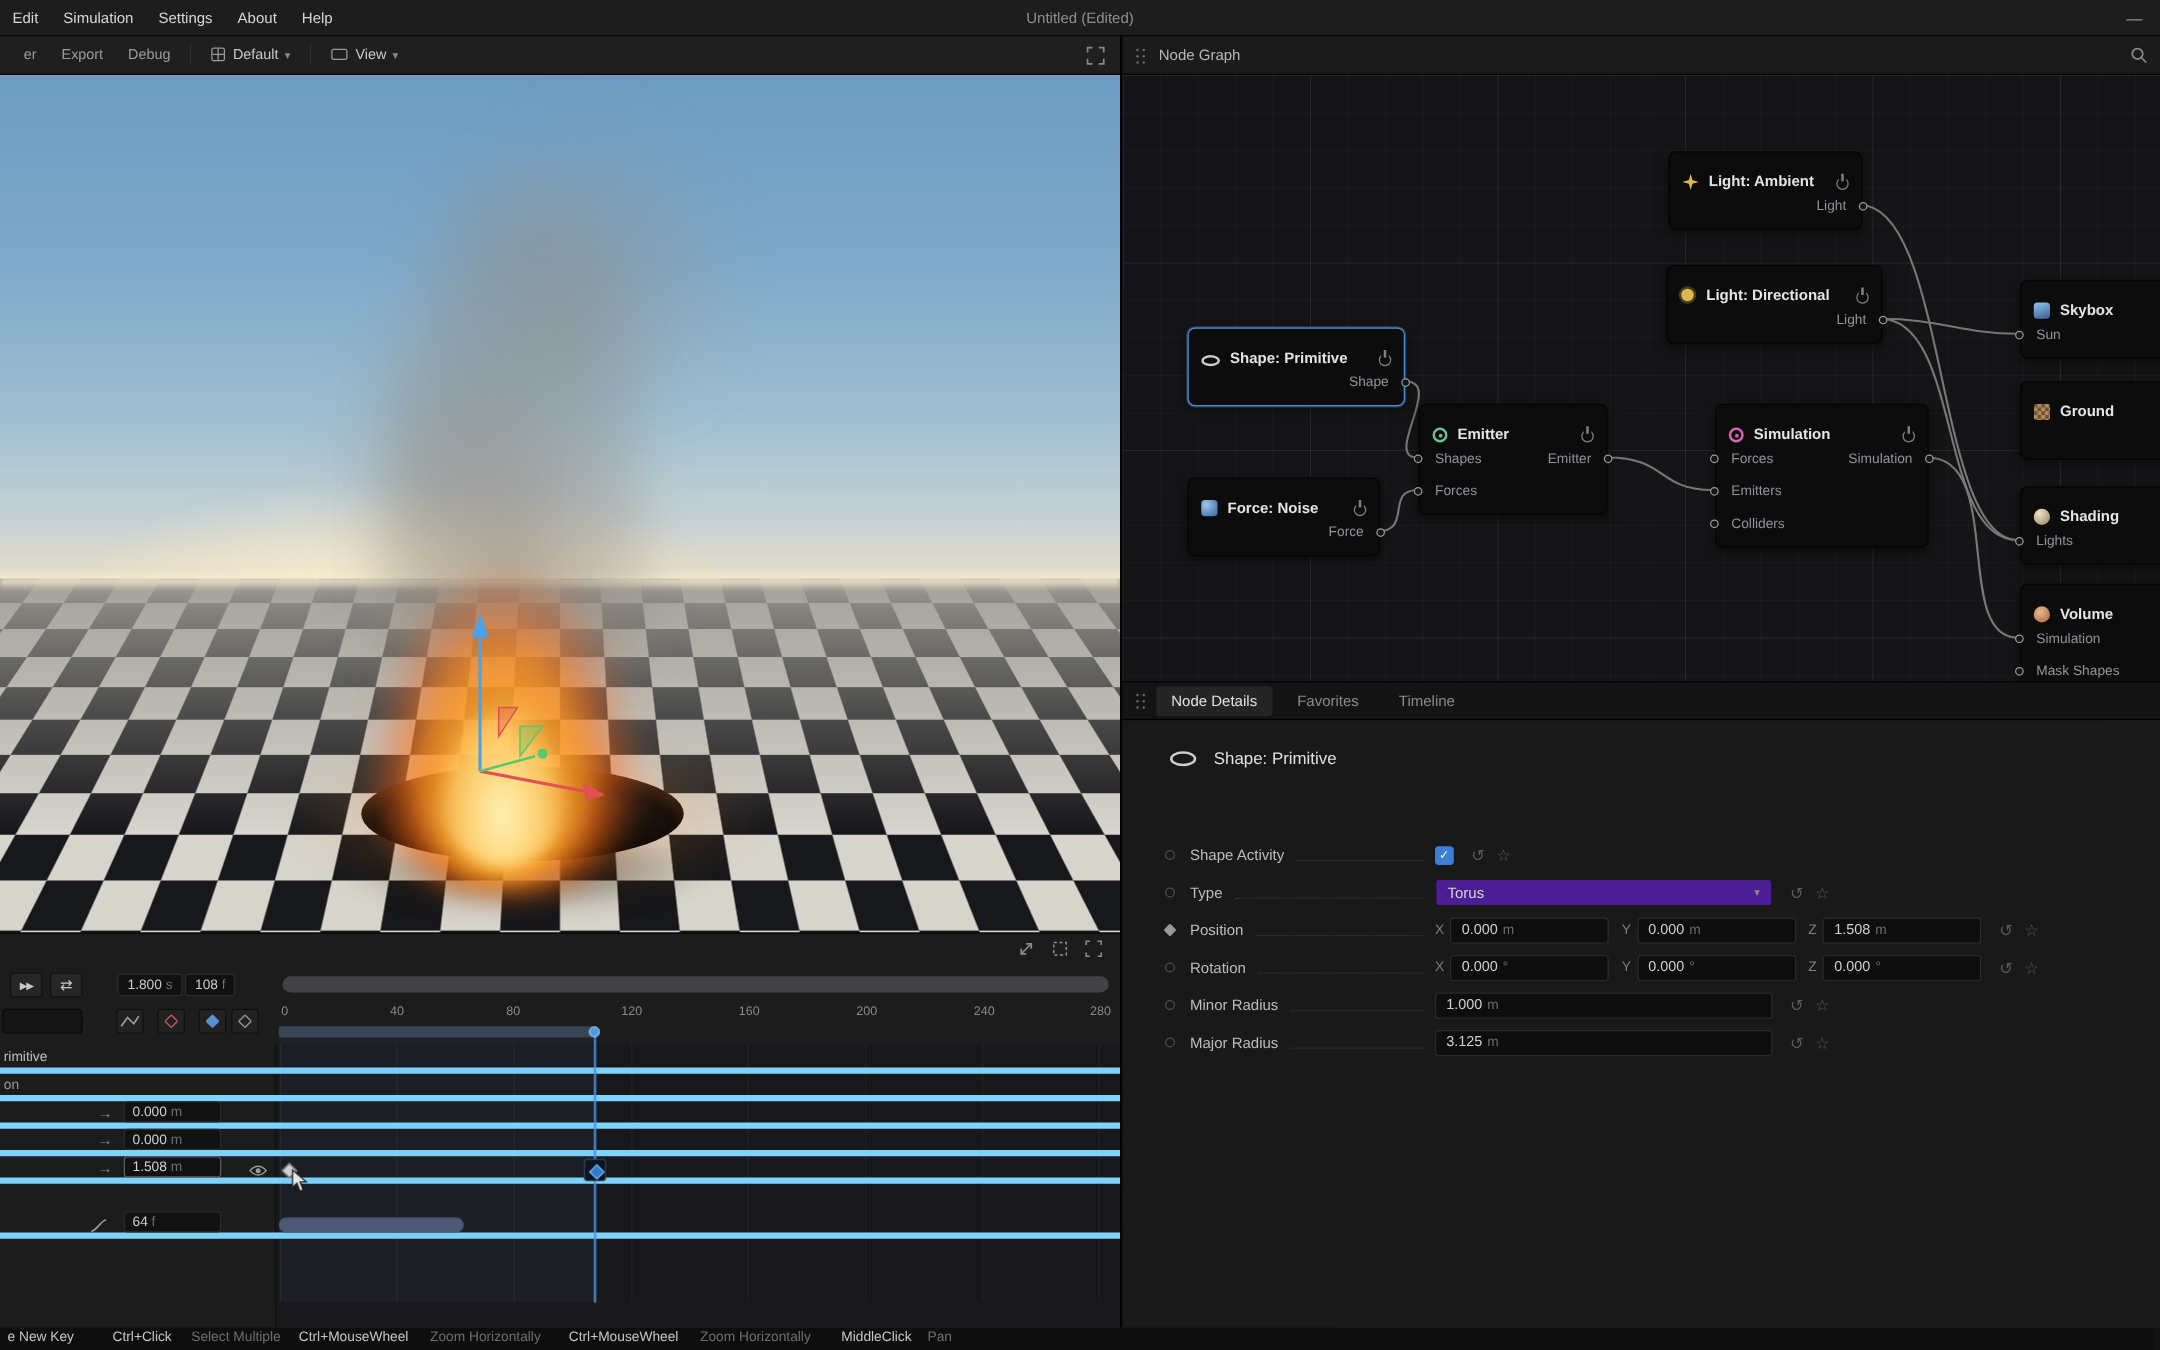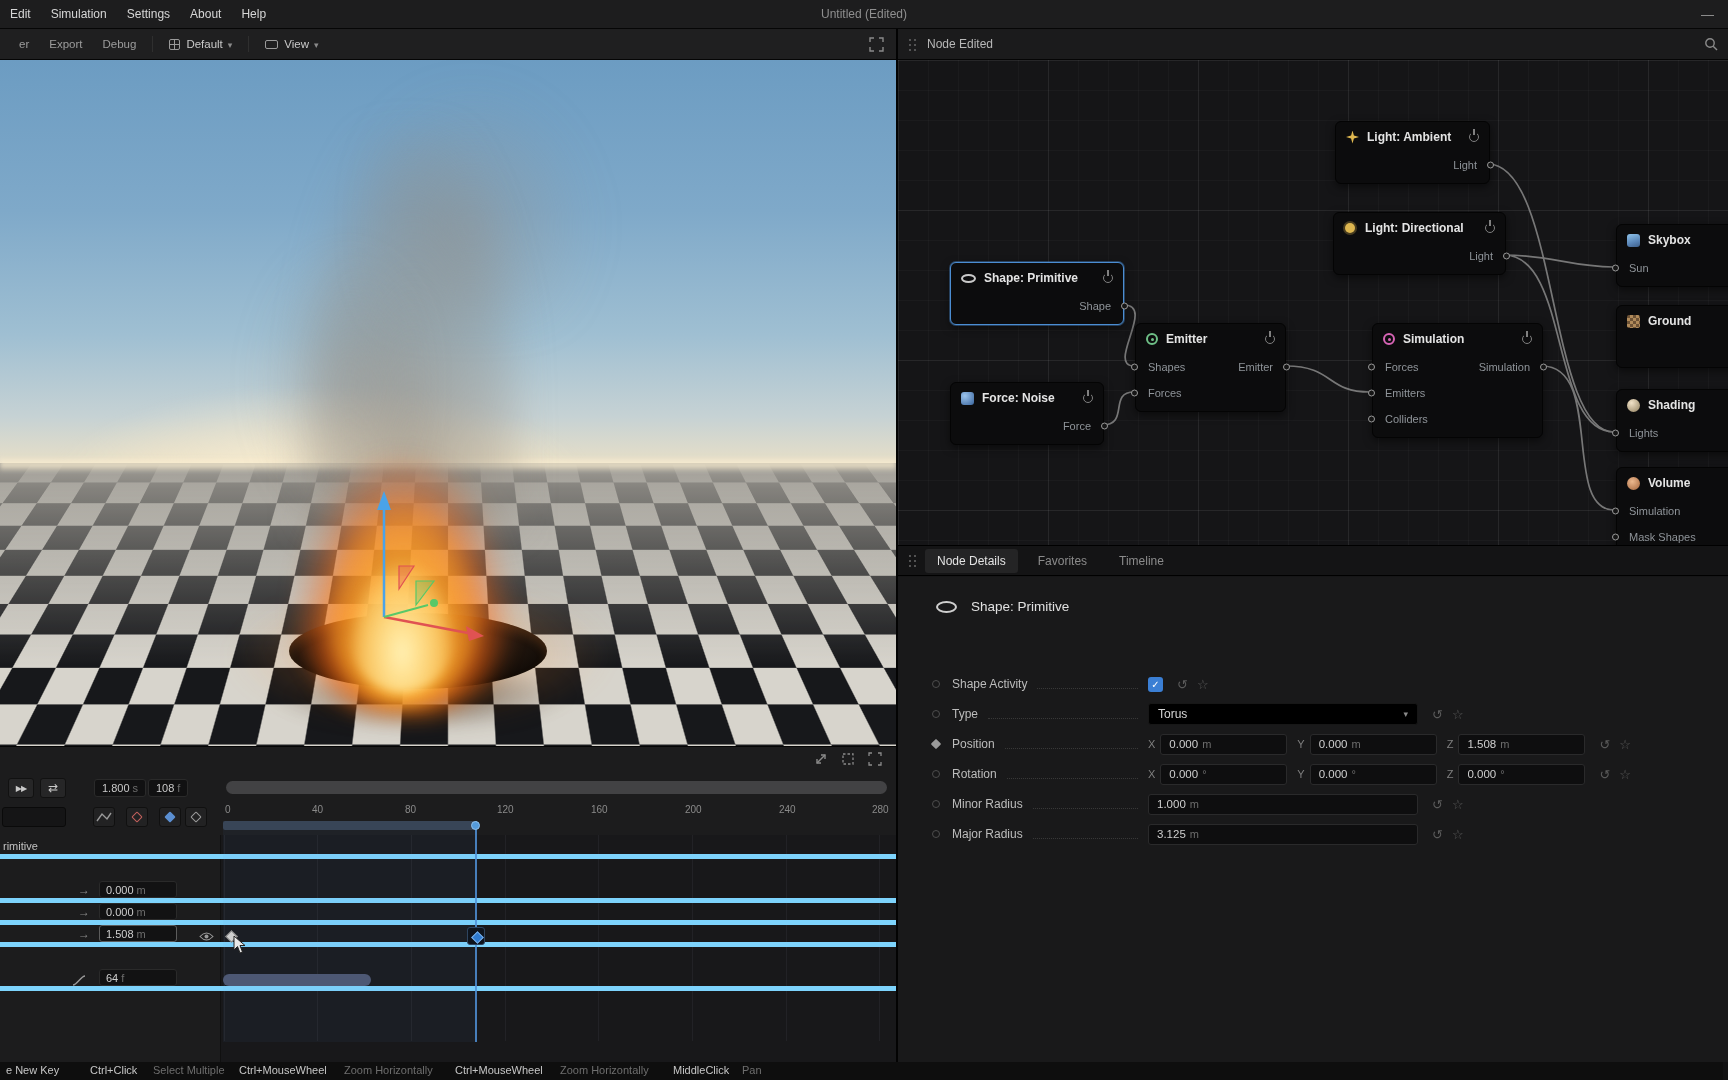--- a/index.html
+++ b/index.html
@@ -49,21 +49,21 @@
 #ng-header .title{font-size:12px;color:#b8b8b8}
 .grip{position:relative;width:9px;height:13px;flex:none}
 .grip::before{content:"";position:absolute;width:2px;height:2px;background:#676767;border-radius:50%;left:1px;top:1px;box-shadow:0 5px 0 #676767,0 10px 0 #676767,5px 0 0 #676767,5px 5px 0 #676767,5px 10px 0 #676767}
 #ng-canvas{position:absolute;left:0;top:31px;width:832px;height:485px;overflow:hidden;background:#151517;
  background-image:linear-gradient(rgba(255,255,255,.028) 1px,transparent 1px),linear-gradient(90deg,rgba(255,255,255,.028) 1px,transparent 1px),linear-gradient(rgba(255,255,255,.05) 1px,transparent 1px),linear-gradient(90deg,rgba(255,255,255,.05) 1px,transparent 1px);
  background-size:30px 30px,30px 30px,150px 150px,150px 150px}
 #wires{position:absolute;inset:0}
 
 .node{position:absolute;background:#0c0c0d;border:1px solid #040404;border-radius:6px;box-shadow:0 3px 9px rgba(0,0,0,.5);padding-bottom:5px}
 .node.sel{border-color:#4b8dd2;box-shadow:0 0 0 1px rgba(75,141,210,.4),0 3px 9px rgba(0,0,0,.5)}
-.nt{display:flex;align-items:center;gap:8px;height:30px;padding:0 10px}
+.nt{display:flex;align-items:flex-end;gap:8px;height:30px;padding:0 10px}
 .ntitle{flex:1;font-size:12px;font-weight:bold;color:#e4e4e4;white-space:nowrap}
 .nrow{position:relative;display:flex;align-items:center;height:26px;padding:0 12px;font-size:11px;color:#8f9499;white-space:nowrap}
 .nrow .fill{flex:1}
 .dot{position:absolute;width:7px;height:7px;border:1.5px solid #9a9a9a;border-radius:50%;background:#151515;top:50%;transform:translateY(-50%)}
 .dot.in{left:-5px}.dot.out{right:-5px}
 .pwr{position:relative;width:10px;height:10px;border:1.5px solid #808080;border-radius:50%;flex:none}
 .pwr::before{content:"";position:absolute;left:50%;top:-4px;transform:translateX(-50%);width:2px;height:6px;background:#808080;box-shadow:0 0 0 2px #0c0c0d}
 .nicon{width:13px;height:13px;flex:none;position:relative}
 .icon-sparkle{background:#ddb64f;clip-path:polygon(50% 0,61% 39%,100% 50%,61% 61%,50% 100%,39% 61%,0 50%,39% 39%)}
 .icon-sun2{width:10px;height:10px;margin:1px;border-radius:50%;background:#ddb64f;box-shadow:0 0 0 2px rgba(221,182,79,.28)}
@@ -91,21 +91,21 @@
 .bullet{width:8px;height:8px;border:1.5px solid #4d4d4d;border-radius:50%;margin-right:12px;flex:none}
 .bullet.diamond{border:none;background:#9a9a9a;border-radius:1px;transform:rotate(45deg) scale(.92)}
 .lblwrap{width:196px;display:flex;align-items:center;flex:none}
 .ndlabel{font-size:12px;color:#bcbcbc;white-space:nowrap}
 .leader{flex:1;border-bottom:1px dotted #383838;margin:0 10px;transform:translateY(4px)}
 .inp{display:flex;align-items:center;height:21px;background:#0e0e0f;border:1px solid #2a2a2b;border-radius:3px;padding:0 8px;font-size:11.5px;flex:none}
 .inp .v{color:#cfcfcf}.inp .u{color:#6d6d6d;margin-left:4px;font-size:11px}
 .w127{width:127px}.w270{width:270px}
 .ax{color:#7f7f7f;font-size:11px;margin:0 5px 0 10px}
 .ax.first{margin-left:0}
-.dd{width:270px;height:22px;background:#000000;border:1px solid #171717;border-radius:3px;display:flex;align-items:center;justify-content:space-between;padding:0 9px;font-size:12px;color:#d5d5d5;flex:none}
+.dd{width:270px;height:22px;background:#4c1d95;border:1px solid #171717;border-radius:3px;display:flex;align-items:center;justify-content:space-between;padding:0 9px;font-size:12px;color:#d5d5d5;flex:none}
 .mini{color:#5a5a5a;font-size:13px;margin-left:14px;flex:none}
 .mini.star{margin-left:9px}
 .cb{width:15px;height:15px;background:#3b7fd4;border-radius:3px;color:#fff;font-size:10px;display:flex;align-items:center;justify-content:center;flex:none}
 
 
 #timeline{position:absolute;left:0;top:746px;width:896px;height:316px;background:#1c1c1d;border-top:1px solid #050505}
 #tl-strip-icons{position:absolute;right:14px;top:5px;display:flex;gap:13px;align-items:center}
 .tbtn{width:26px;height:20px;background:#262627;border:1px solid #111;border-radius:3px;display:flex;align-items:center;justify-content:center;color:#c9c9c9}
 .timebox{height:18px;background:#111112;border:1px solid #2a2a2a;border-radius:3px;display:flex;align-items:center;padding:0 7px;font-size:11px}
 .timebox .v{color:#c9c9c9}.timebox .u{color:#6e6e6e;margin-left:3px}
@@ -195,21 +195,21 @@
       <line x1="384" y1="557" x2="428" y2="545" stroke="#58c868" stroke-width="2"></line>
       <circle cx="434" cy="543" r="4" fill="#58c868"></circle>
       <polygon points="399,506 414,506 399,529" fill="rgba(224,82,82,0.3)" stroke="#e05252" stroke-width="1.2"></polygon>
       <polygon points="416,521 434,521 416,545" fill="rgba(88,200,104,0.3)" stroke="#58c868" stroke-width="1.2"></polygon>
     </svg>
   </div>
 
   <div id="right">
     <div id="ng-header">
       <span class="grip"></span>
-      <span class="title">Node Edited</span>
+      <span class="title">Node Graph</span>
       <span style="flex:1"></span>
       <svg width="14" height="14" viewBox="0 0 14 14">
           <circle cx="6" cy="6" r="4.2" fill="none" stroke="#8a8a8a" stroke-width="1.4"></circle>
           <line x1="9.2" y1="9.2" x2="13" y2="13" stroke="#8a8a8a" stroke-width="1.4"></line>
         </svg>
     </div>
 
     <div id="ng-canvas">
       <svg id="wires" width="832" height="485" viewBox="0 0 832 485">
         <g fill="none" stroke="#909090" stroke-width="1.7" opacity="0.8" stroke-linecap="round">
@@ -554,20 +554,23 @@
       <div class="gline" style="left:284px"></div>
       <div class="gline" style="left:377px"></div>
       <div class="gline" style="left:471px"></div>
       <div class="gline" style="left:565px"></div>
       <div class="gline" style="left:658px"></div>
     </div>
 
     <div class="tl-row" style="top:90px">
         <span class="glabel">rimitive</span>
       </div>
+    <div class="tl-row" style="top:112px">
+        <span class="slabel">on</span>
+      </div>
     <div class="tl-row" style="top:134px">
       <span class="arrow-ic">→</span>
       <span class="tinp">
           <span class="v">0.000</span>
           <span class="u">m</span>
         </span>
     </div>
     <div class="tl-row" style="top:156px">
       <span class="arrow-ic">→</span>
       <span class="tinp">

